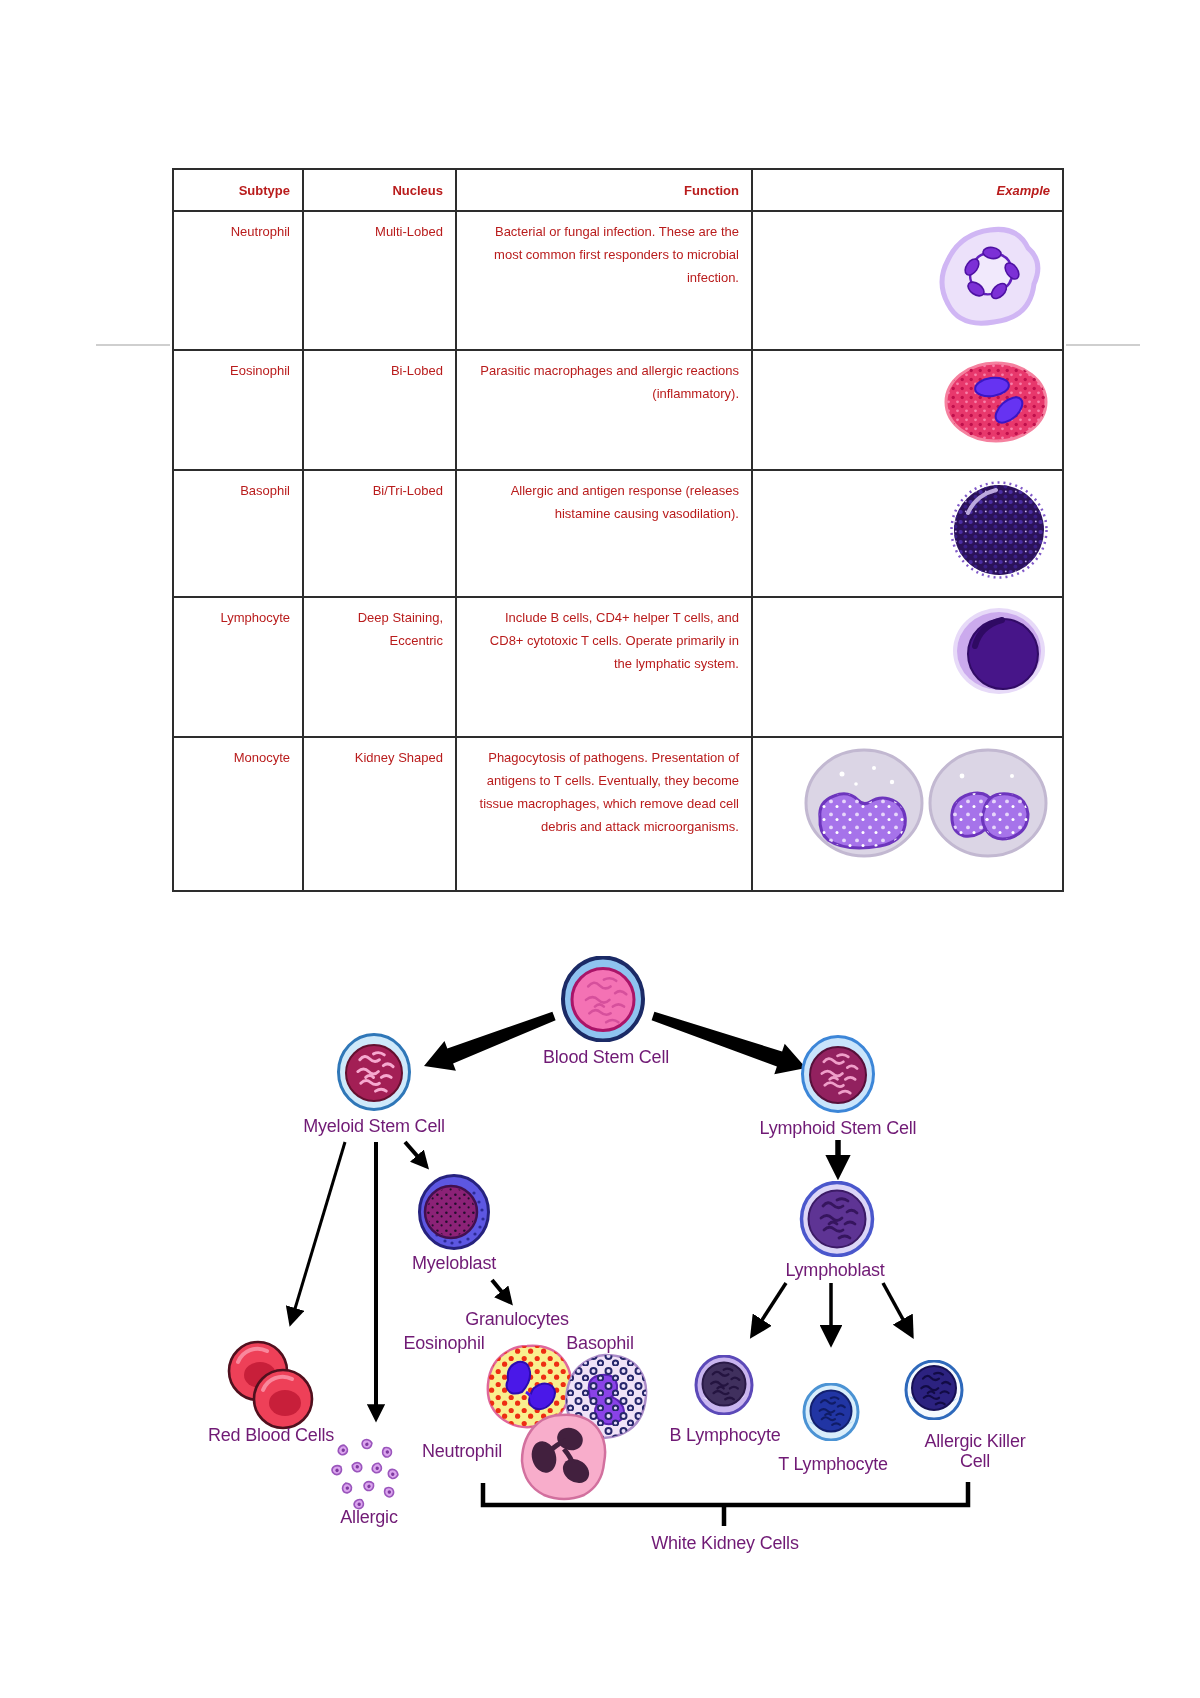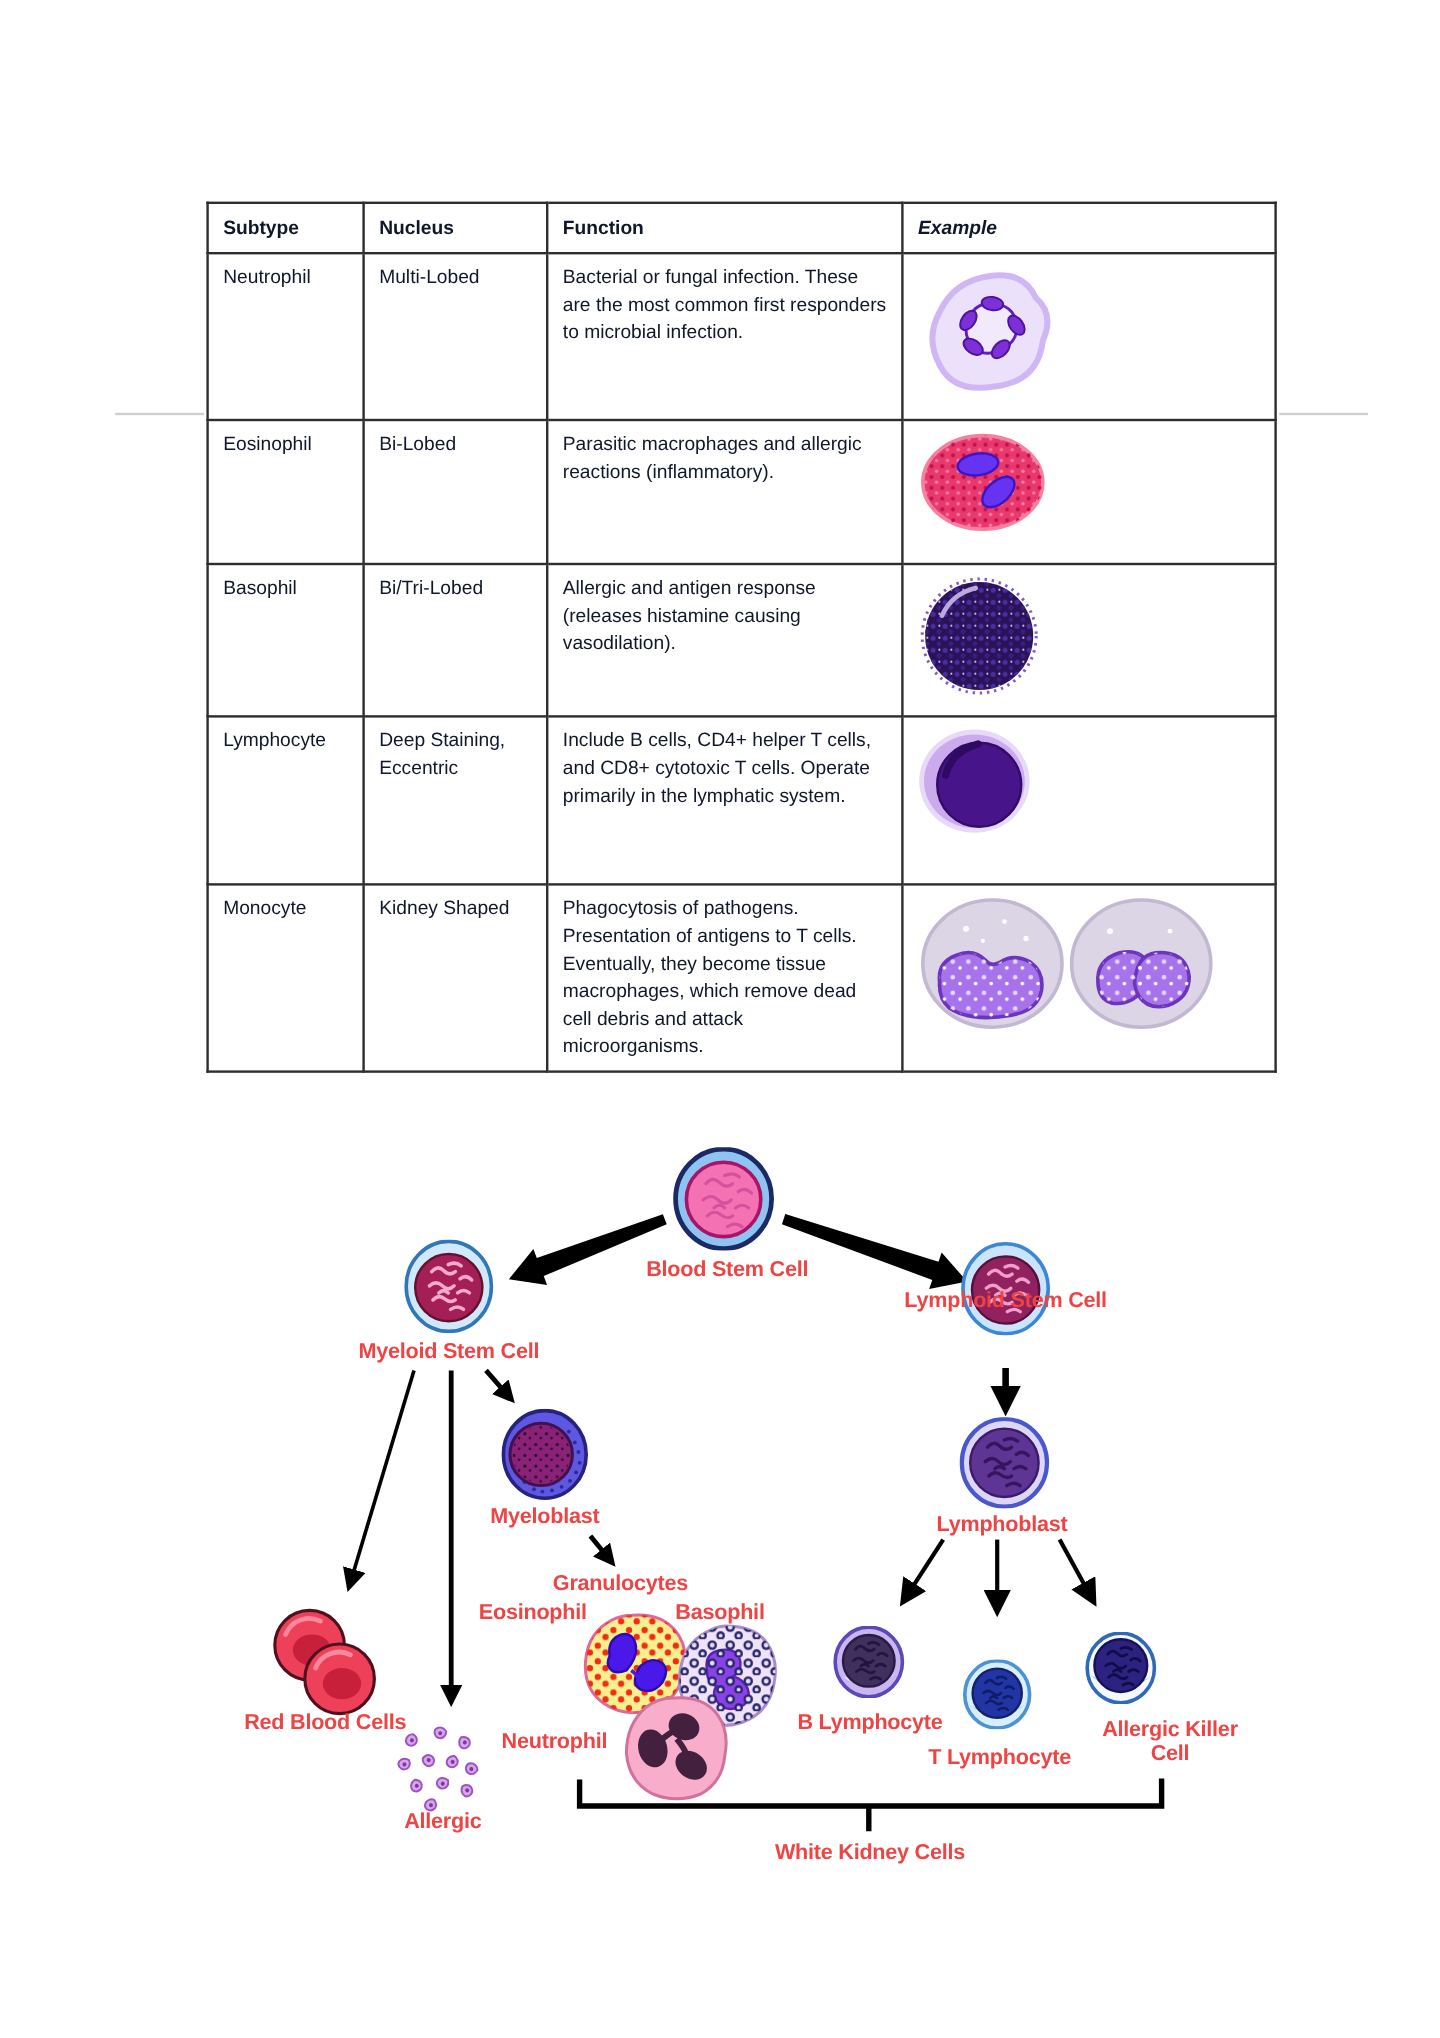--- a/index.html
+++ b/index.html
@@ -4,39 +4,39 @@
 <style>
   html,body{margin:0;padding:0;background:#fff;}
   .page{position:relative;width:1200px;height:1698px;background:#ffffff;overflow:hidden;
         font-family:"Liberation Sans",sans-serif;color:#141414;}
   .margin-dash{position:absolute;height:2px;background:#cfcfcf;top:344px;width:74px;}
   .margin-dash.left{left:96px;} .margin-dash.right{left:1066px;}
 
   
   table.wbc{position:absolute;left:172px;top:168px;width:890px;border-collapse:collapse;
             table-layout:fixed;}
-  table.wbc th,table.wbc td{border:2px solid #2d2d2d;font-size:16px;line-height:23px;
-            padding:8px 12px;vertical-align:top;text-align:left;color:#0f172a;}
+  table.wbc th,table.wbc td{border:2px solid #2d2d2d;font-size:13px;line-height:23px;
+            padding:8px 12px;vertical-align:top;text-align:right;color:#b91c1c;}
   table.wbc th{font-weight:bold;height:28px;vertical-align:middle;padding:6px 12px;}
   th.c{text-align:center;font-style:italic;}
   td.nuc{padding-right:26px;}
   td.fn{padding-right:34px;}
   td.ex{text-align:center;vertical-align:middle;padding:4px;}
   tbody tr:nth-child(1){height:139px;}
   tbody tr:nth-child(2){height:120px;}
   tbody tr:nth-child(3){height:125px;}
   tbody tr:nth-child(4){height:140px;}
   tbody tr:nth-child(5){height:154px;padding-left:48px;}
 
   
   .diagram{position:absolute;left:0;top:0;width:1200px;height:1698px;}
   .layer{position:absolute;left:0;top:0;z-index:1;}
   .cell{position:absolute;z-index:2;}
   .dlabel{position:absolute;z-index:3;transform:translateX(-50%);white-space:nowrap;
-          font-weight:bold;font-size:18px;line-height:20px;color:#ef4444;text-align:center;
+          font-weight:normal;font-size:18px;line-height:20px;color:#701a75;text-align:center;
           letter-spacing:-0.2px;}
   .dlabel.wrap{white-space:normal;width:122px;}
 </style>
 </head>
 <body>
 
 <svg width="0" height="0" style="position:absolute" aria-hidden="true">
  <defs>
   <g id="worms" fill="none" stroke-linecap="round">
     <path d="M10,12 q5,-6 10,-1 t10,1"></path>
@@ -327,21 +327,21 @@
       <use href="#plt" transform="translate(48,34) rotate(20)"></use>
       <use href="#plt" transform="translate(64,40) rotate(100)"></use>
       <use href="#plt" transform="translate(18,54) rotate(-15)"></use>
       <use href="#plt" transform="translate(40,52) rotate(60)"></use>
       <use href="#plt" transform="translate(60,58) rotate(-45)"></use>
       <use href="#plt" transform="translate(30,70) rotate(30)"></use>
     </svg>
 
     <div class="dlabel" style="left:606px;top:1047px">Blood Stem Cell</div>
     <div class="dlabel" style="left:374px;top:1116px">Myeloid Stem Cell</div>
-    <div class="dlabel" style="left:838px;top:1073px">Lymphoid Stem Cell</div>
+    <div class="dlabel" style="left:838px;top:1118px">Lymphoid Stem Cell</div>
     <div class="dlabel" style="left:454px;top:1253px">Myeloblast</div>
     <div class="dlabel" style="left:517px;top:1309px">Granulocytes</div>
     <div class="dlabel" style="left:444px;top:1333px">Eosinophil</div>
     <div class="dlabel" style="left:600px;top:1333px">Basophil</div>
     <div class="dlabel" style="left:462px;top:1441px">Neutrophil</div>
     <div class="dlabel" style="left:271px;top:1425px">Red Blood Cells</div>
     <div class="dlabel" style="left:369px;top:1507px">Allergic</div>
     <div class="dlabel" style="left:835px;top:1260px">Lymphoblast</div>
     <div class="dlabel" style="left:725px;top:1425px">B Lymphocyte</div>
     <div class="dlabel" style="left:833px;top:1454px">T Lymphocyte</div>

